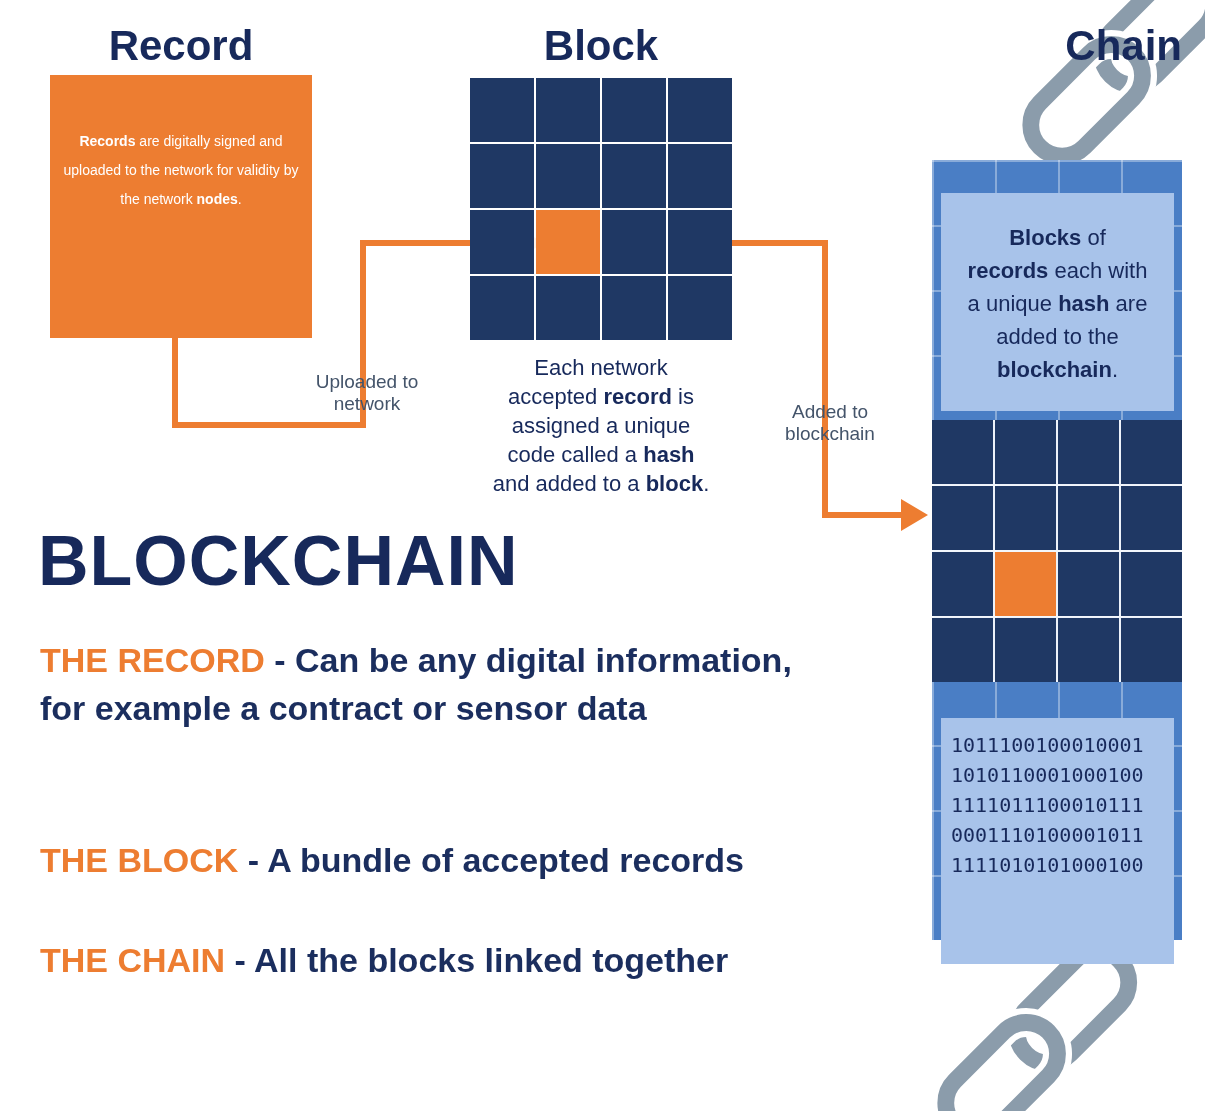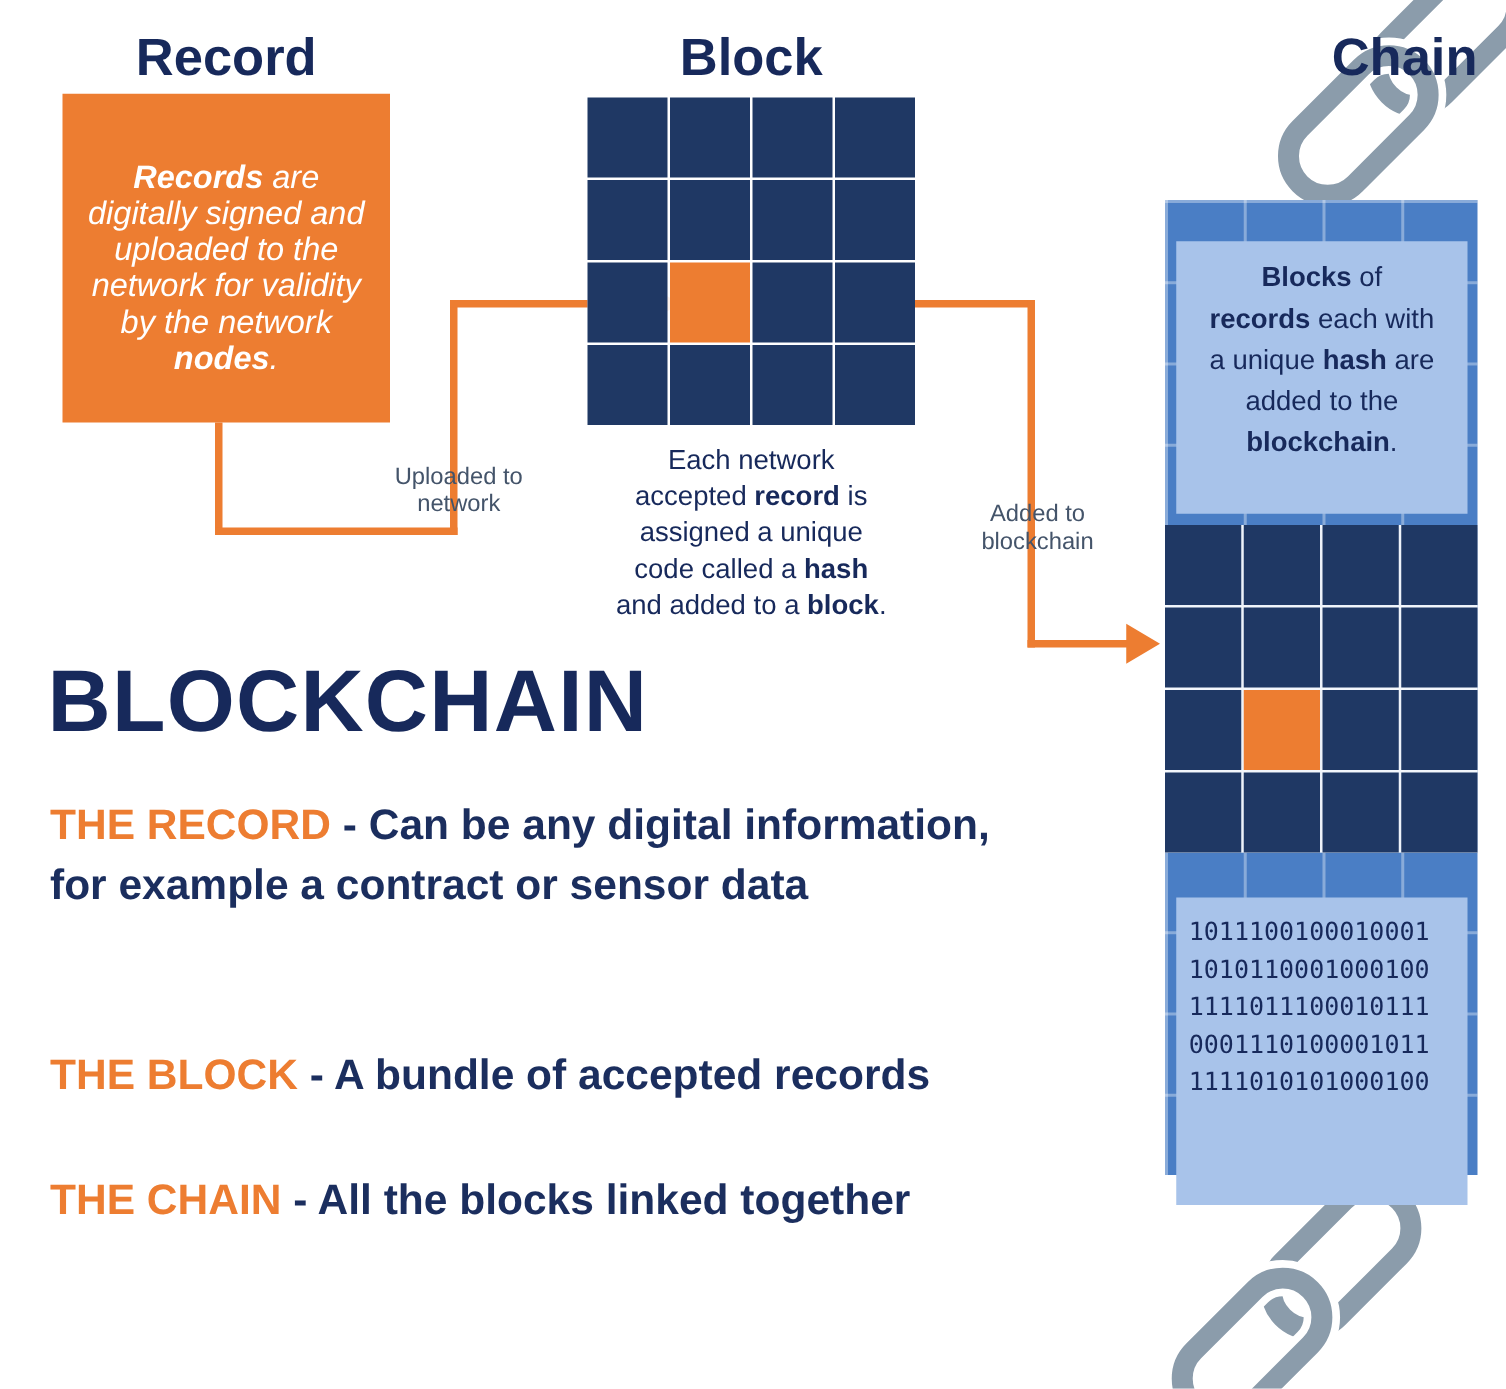--- a/index.html
+++ b/index.html
@@ -33,25 +33,24 @@
     position: absolute;
     left: 50px; top: 75px;
     width: 262px; height: 263px;
     background: #ed7d31;
     z-index: 2;
   }
   .record-box p {
     margin: 0;
     padding: 52px 13px 0 13px;
     width: 236px;
-    font-size: 26px;
+    font-size: 14px;
     line-height: 29px;
     text-align: center;
     color: #ffffff;
-    font-style: italic;
   }
 
   
   .grid {
     position: absolute;
     display: grid;
     gap: 2px;
     background: rgba(255,255,255,0.9);
     z-index: 2;
   }
@@ -83,21 +82,21 @@
     background-size: 63px 65px;
     z-index: 2;
   }
   .chain-infobox {
     position: absolute;
     left: 9px; top: 33px;
     width: 233px; height: 218px;
     background: #a8c3ea;
   }
   .chain-infobox p {
-    margin: 0 auto;
+    margin: 16px auto;
     padding-top: 12px;
     width: 180px;
     font-size: 22px;
     line-height: 33px;
     text-align: center;
     color: #17295b;
   }
   .chain-grid {
     left: 0; top: 260px;
     width: 250px; height: 262px;

